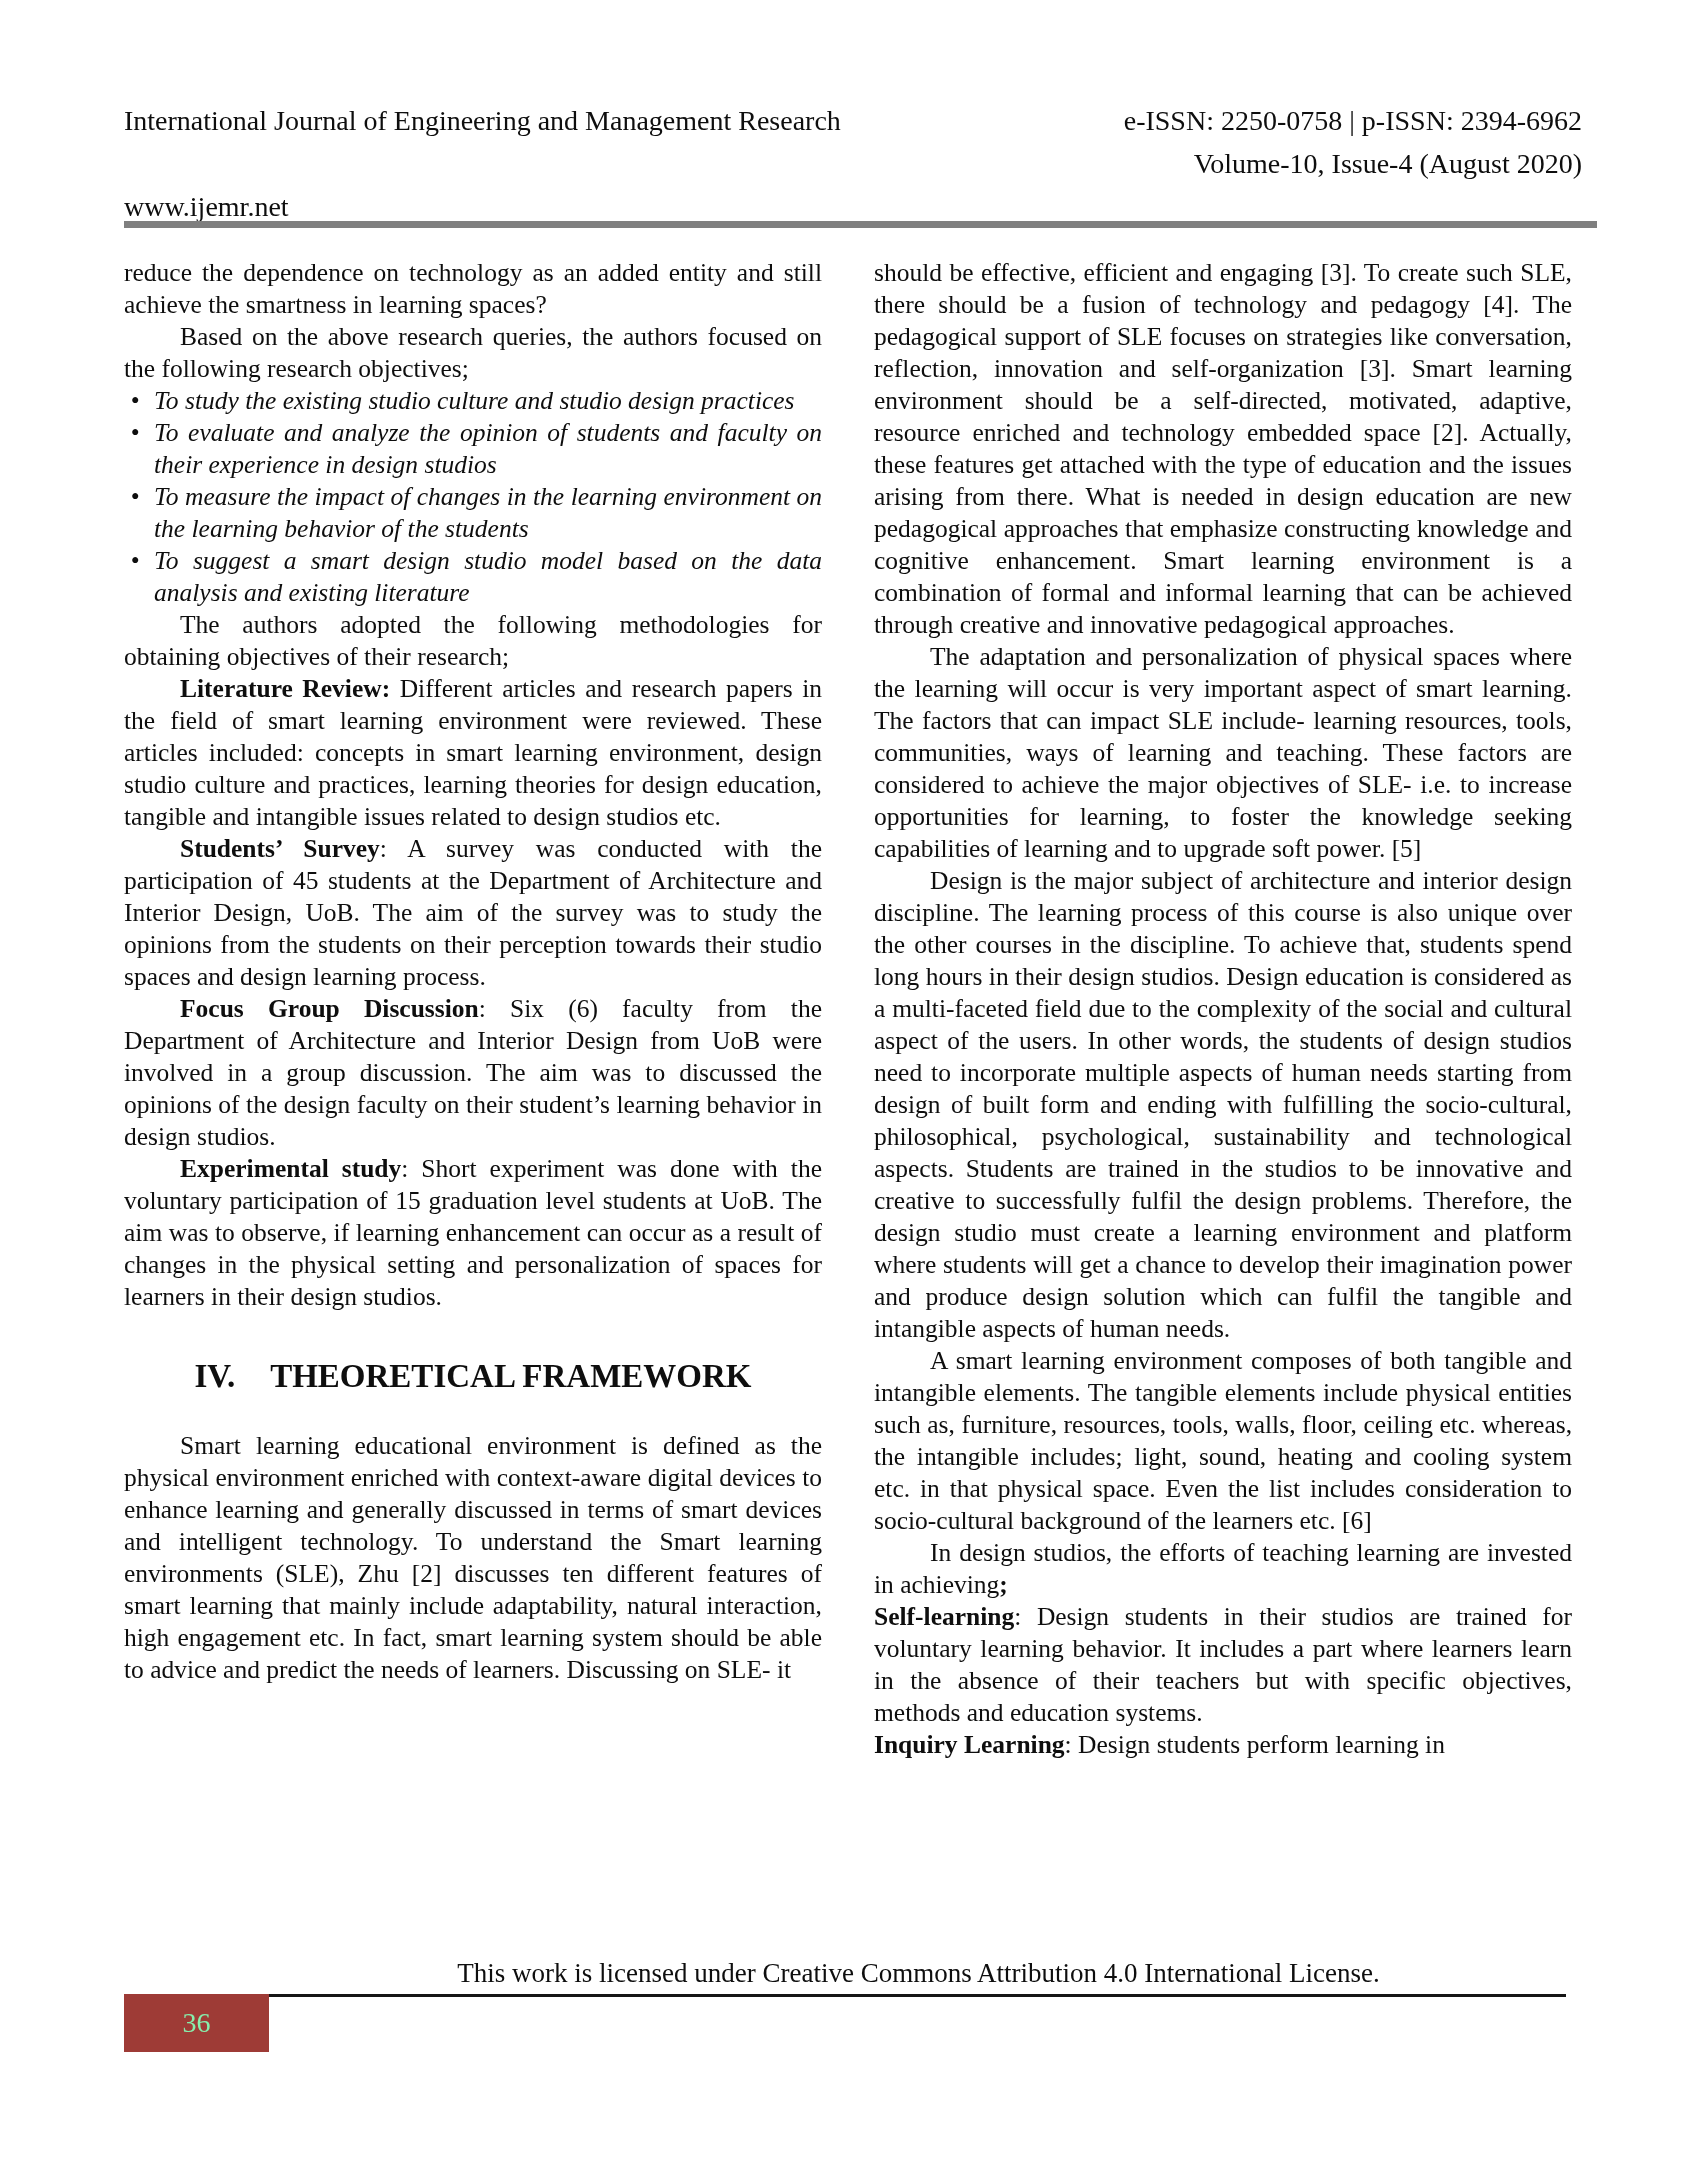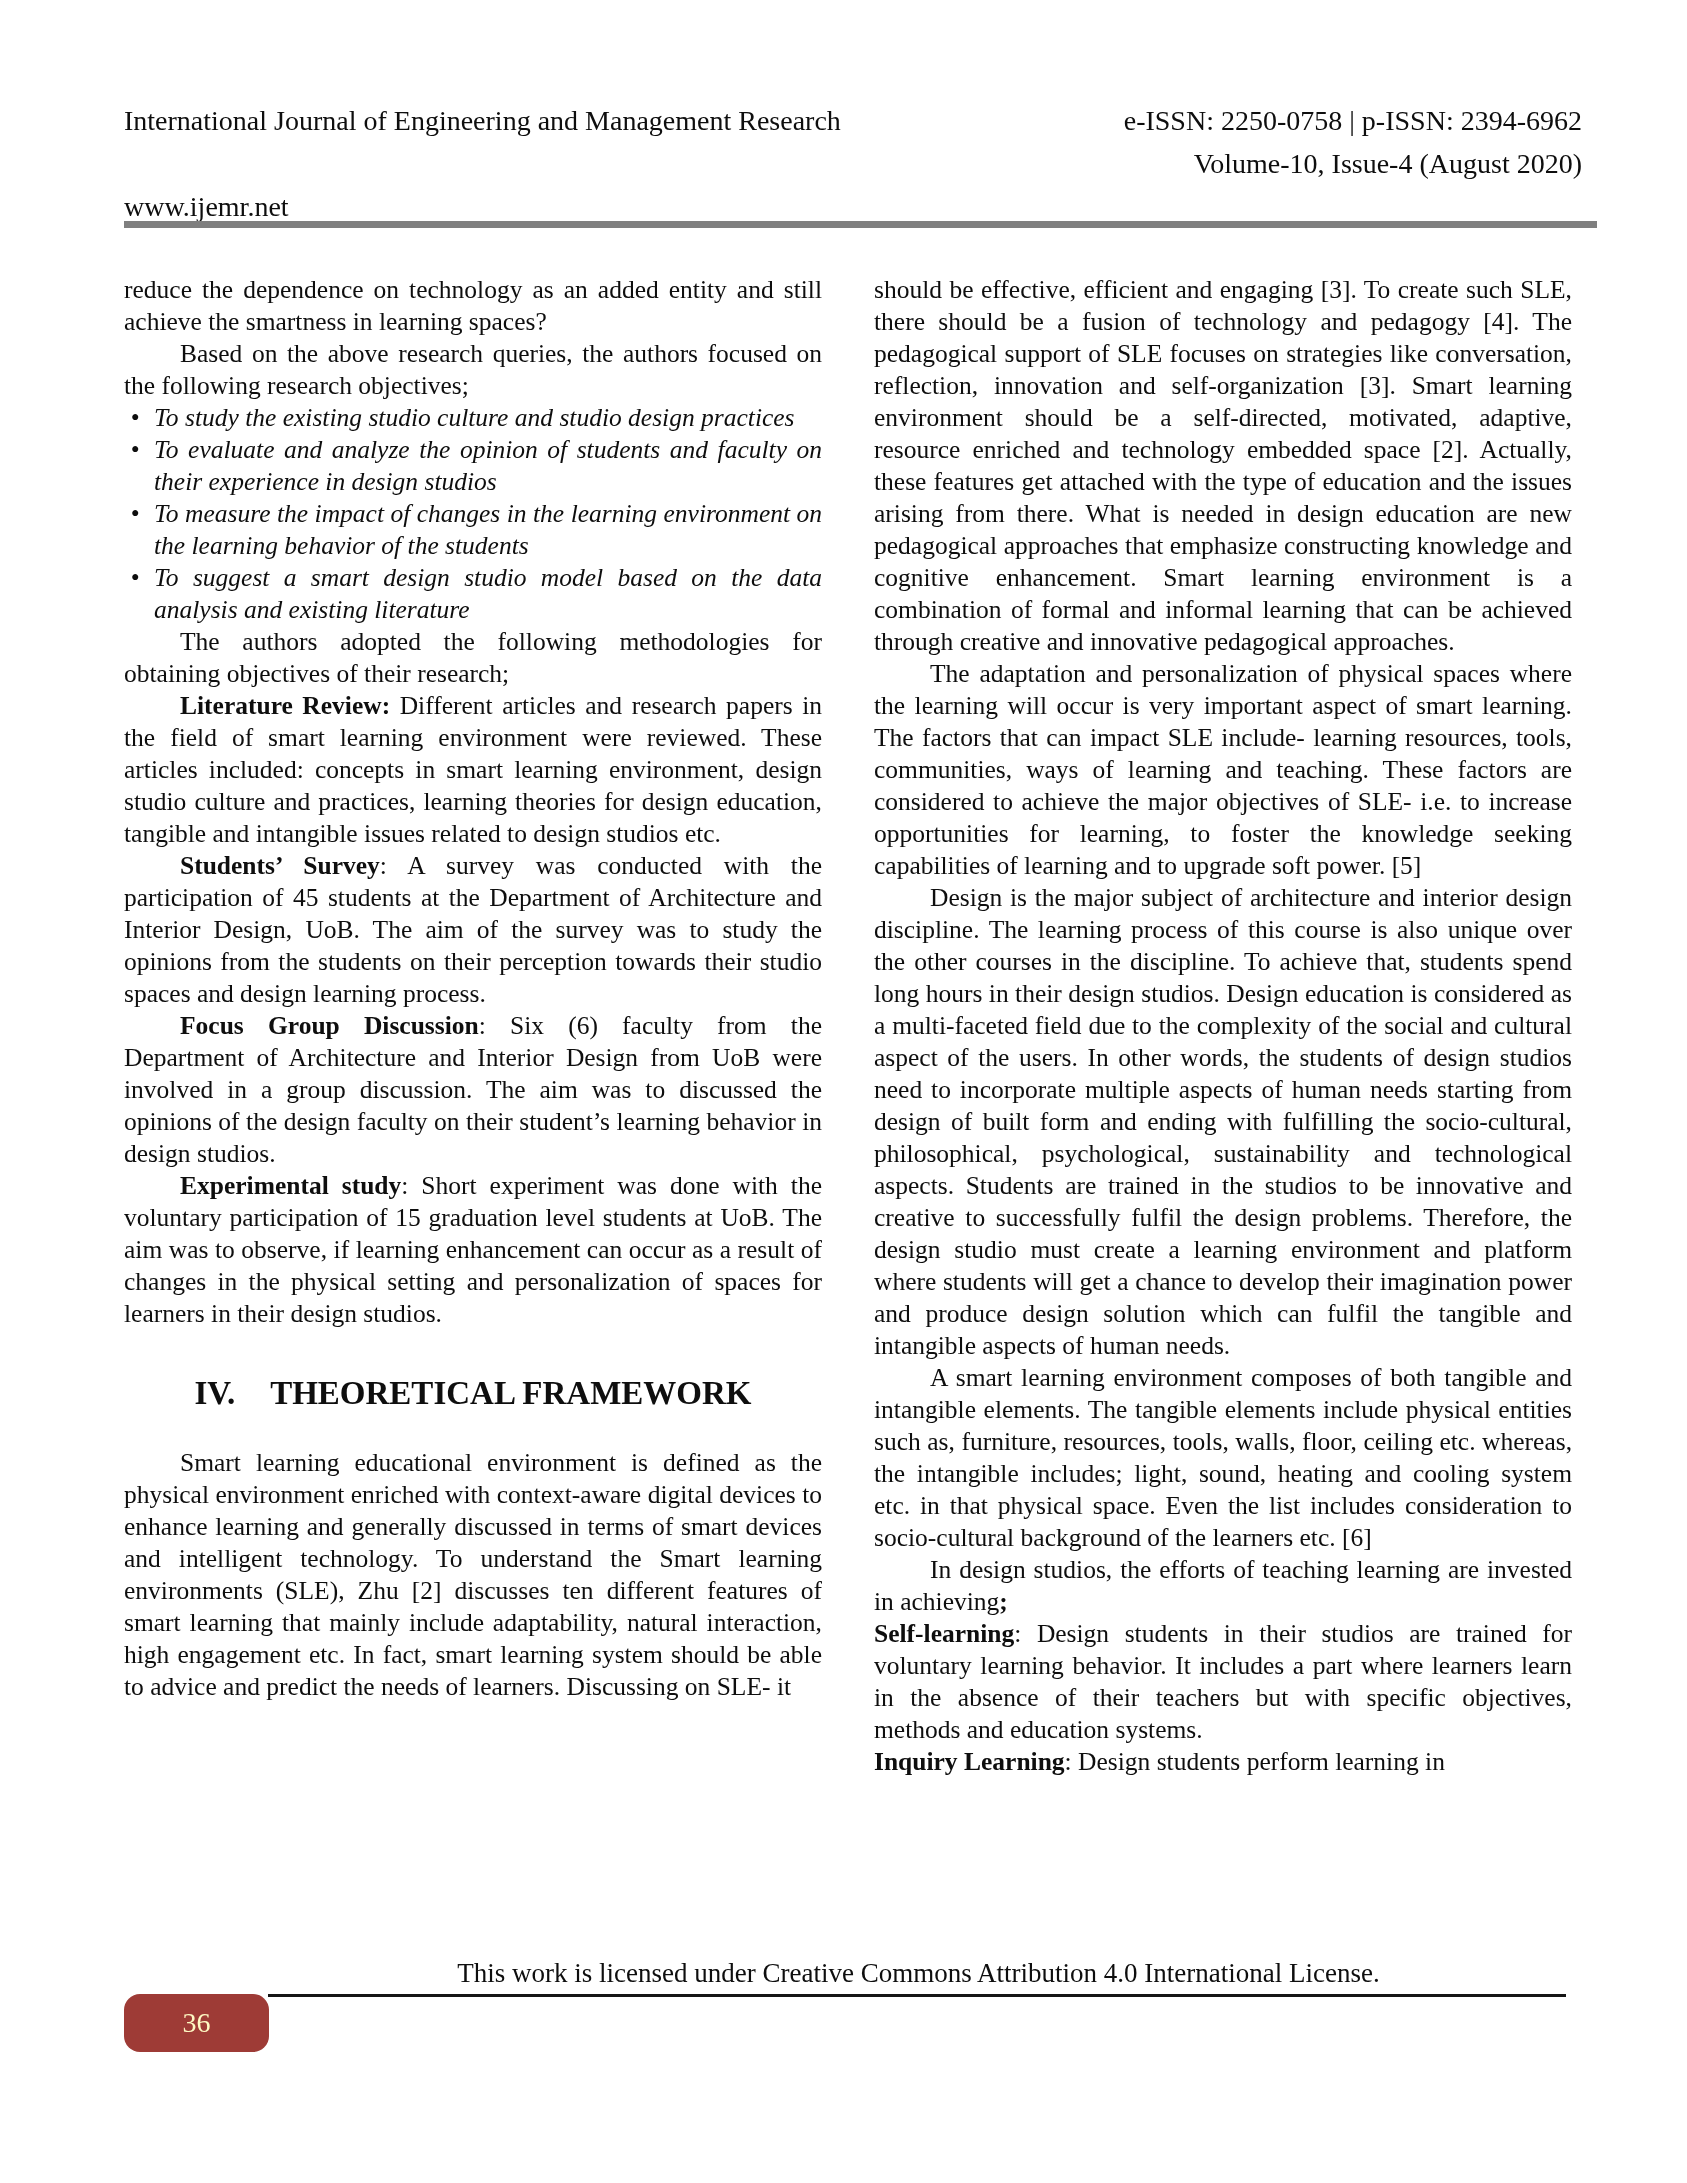--- a/index.html
+++ b/index.html
@@ -18,41 +18,40 @@
     font-size:28px;line-height:36px;
   }
   .hdr-row{display:flex;justify-content:space-between;white-space:nowrap;margin-top:7px;}
   .hdr-right{margin-left:auto;text-align:right;}
   .rule{
     position:absolute;left:124px;top:221px;width:1473px;height:7.4px;
   }
   
   .cols{
     position:absolute;left:124px;top:257px;width:1448px;height:1732px;
-    display:flex;gap:52px;overflow:hidden;margin-top:17px;
+    display:flex;gap:52px;overflow:hidden;
   }
   .col{width:704px;font-size:25.5px;line-height:32px;text-align:justify;}
   .para{margin:0;}
   .para.indent{text-indent:56px;}
   .bullet-list{list-style:none;margin:0;padding:0;}
   .bullet-item{position:relative;padding-left:30px;font-style:italic;}
   .bullet-item::before{content:"\2022";position:absolute;left:6.6px;top:0;}
   .section-heading{
     text-align:center;font-weight:bold;
     font-size:33px;line-height:38px;
     margin:44px 0 35px;text-indent:0;
   }
   .hnum{margin-right:35px;}
   
   .footer-line{position:absolute;left:268px;top:1994px;width:1298px;height:3.3px;}
   .page-num-box{
     position:absolute;left:124px;top:1994px;width:145px;height:58px;
-    color:#fef9c3;display:flex;align-items:center;justify-content:center;
+    color:#86efac;display:flex;align-items:center;justify-content:center;
     font-size:28px;
-    border-radius:16px;
   }
   .license{
     position:absolute;left:272px;top:1944px;width:1293px;height:58px;
     display:flex;align-items:center;justify-content:center;
     font-size:27px;
   }
 </style>
 </head>
 <body>
 

